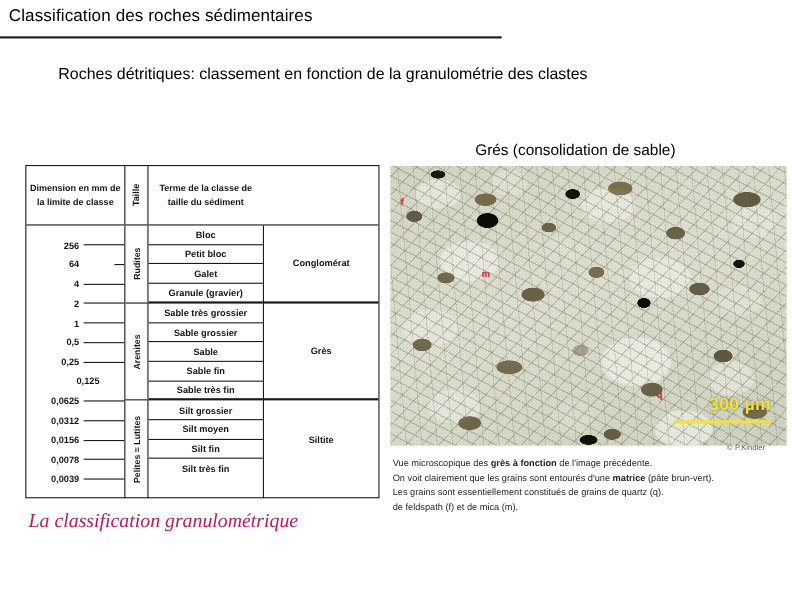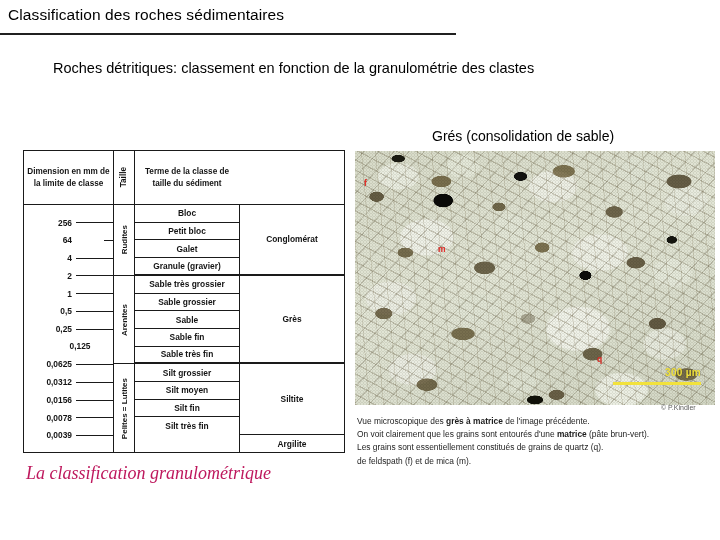--- a/index.html
+++ b/index.html
@@ -266,21 +266,21 @@
   #label-f { left: 9px;   top: 27px; }
   #label-m { left: 83px;  top: 93px; }
   #label-q { left: 242px; top: 203px; }
 
   #scalebar-text {
     position: absolute;
     right: 14px;
     bottom: 27px;
     color: #f2e23c;
     font-weight: bold;
-    font-size: 10px;
+    font-size: 16px;
     letter-spacing: 0.3px;
     text-shadow: 0 0 2px rgba(0,0,0,0.45);
   }
   #scalebar-line {
     position: absolute;
     right: 14px;
     bottom: 20px;
     width: 88px;
     height: 3px;
     background: #f2e23c;
@@ -418,21 +418,20 @@
             <div class="terme-row" style="height: 17.7143px;">Silt moyen</div>
             <div class="terme-row" style="height: 17.7143px;">Silt fin</div>
             <div class="terme-row" style="height: 17.7143px;">Silt très fin</div>
           </div>
       </div>
       <div class="col-def">
         <div id="def-col" style="height:100%;display:flex;flex-direction:column;">
             <div class="def-row thick-sep" style="height: 70.8571px;">Conglomérat</div>
             <div class="def-row thick-sep" style="height: 88.5714px;">Grès</div>
             <div class="def-row" style="height: 70.8571px;">Siltite</div>
-            <div class="def-row" style="height: 17.7143px;">Argilite</div>
           </div>
       </div>
     </div>
 
   </div>
 
   <div id="table-caption">La classification granulométrique</div>
 </div>
 
 <div id="photo-heading">Grés (consolidation de sable)</div>
@@ -449,17 +448,17 @@
     <div class="photo-label" id="label-q">q</div>
 
     <div id="scalebar-text">300 µm</div>
     <div id="scalebar-line"></div>
   </div>
 </div>
 
 <div id="photo-credit">© P.Kindler</div>
 
 <div id="photo-caption">
-    <div class="cline">Vue microscopique des <b>grès à matrice</b> de l'image précédente.</div>
+    <div class="cline">Vue microscopique des <b>grès à fonction</b> de l'image précédente.</div>
     <div class="cline">On voit clairement que les grains sont entourés d'une <b>matrice</b> (pâte brun-vert).</div>
     <div class="cline">Les grains sont essentiellement constitués de grains de quartz (q).</div>
     <div class="cline">de feldspath (f) et de mica (m).</div>
   </div>
 
 </body></html>

